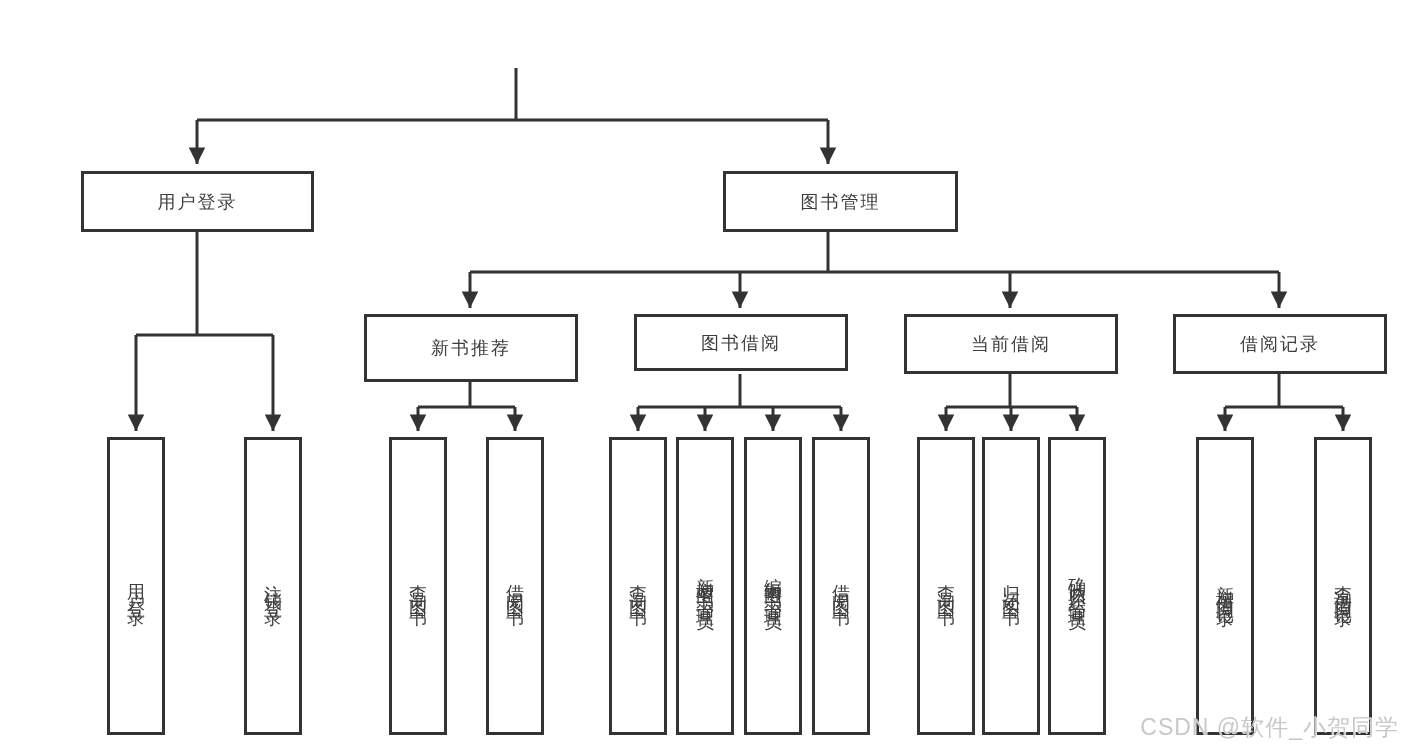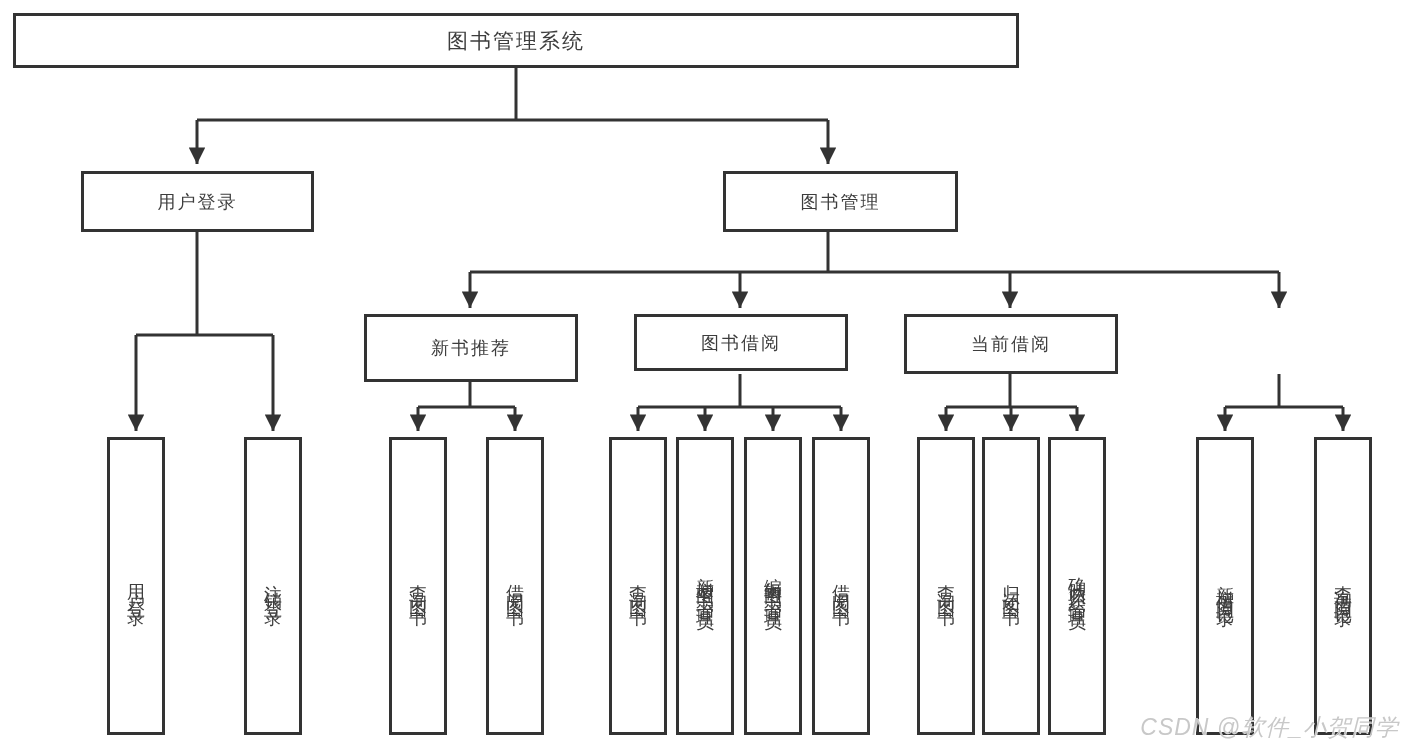--- a/index.html
+++ b/index.html
@@ -53,21 +53,20 @@
   .vbox.long { letter-spacing: 0.28em; }
   .watermark {
     position: absolute;
     right: 6px;
     top: 712px;
     font-size: 23px;
     letter-spacing: 1px;
     color: var(--watermark);
     text-shadow: 1px 1px 0 rgba(255,255,255,0.8);
     z-index: 5;
-    font-style: italic;
   }
 </style>
 </head>
 <body>
 
 <div class="canvas">
 
   <svg class="connectors" viewBox="0 0 1405 747" xmlns="http://www.w3.org/2000/svg">
     <defs>
       <marker id="arrowhead" markerUnits="strokeWidth" markerWidth="7" markerHeight="5.5" refX="10" refY="5" viewBox="0 0 10 10" orient="auto">
@@ -111,28 +110,28 @@
       <path d="M1011 407 V431" marker-end="url(#arrowhead)"></path>
       <path d="M1077 407 V431" marker-end="url(#arrowhead)"></path>
 
       <path d="M1279 374 V407"></path>
       <path d="M1225 407 H1343"></path>
       <path d="M1225 407 V431" marker-end="url(#arrowhead)"></path>
       <path d="M1343 407 V431" marker-end="url(#arrowhead)"></path>
     </g>
   </svg>
 
-  <div class="box root" style="left:13px; top:13px; width:1006px; height:55px;">图书管理系统</div>
 
   <div class="box" style="left:81px; top:171px; width:233px; height:61px;">用户登录</div>
   <div class="box" style="left:711px; top:171px; width:235px; height:61px;margin-left:12px;">图书管理</div>
 
   <div class="box" style="left:364px; top:314px; width:214px; height:68px;">新书推荐</div>
   <div class="box" style="left:634px; top:314px; width:214px; height:57px;">图书借阅</div>
   <div class="box" style="left:904px; top:314px; width:214px; height:60px;">当前借阅</div>
+  <div class="box" style="left:1173px; top:314px; width:214px; height:60px;">借阅记录</div>
 
   <div class="box vbox" style="left:107px; top:437px; width:58px; height:298px;">用户登录</div>
   <div class="box vbox" style="left:244px; top:437px; width:58px; height:298px;">注销登录</div>
 
   <div class="box vbox" style="left:389px; top:437px; width:58px; height:298px;">查询图书</div>
   <div class="box vbox" style="left:486px; top:437px; width:58px; height:298px;">借阅图书</div>
 
   <div class="box vbox" style="left:609px; top:437px; width:58px; height:298px;">查询图书</div>
   <div class="box vbox long" style="left:676px; top:437px; width:58px; height:298px;">新增图书（管理员）</div>
   <div class="box vbox long" style="left:744px; top:437px; width:58px; height:298px;">编辑图书（管理员）</div>

